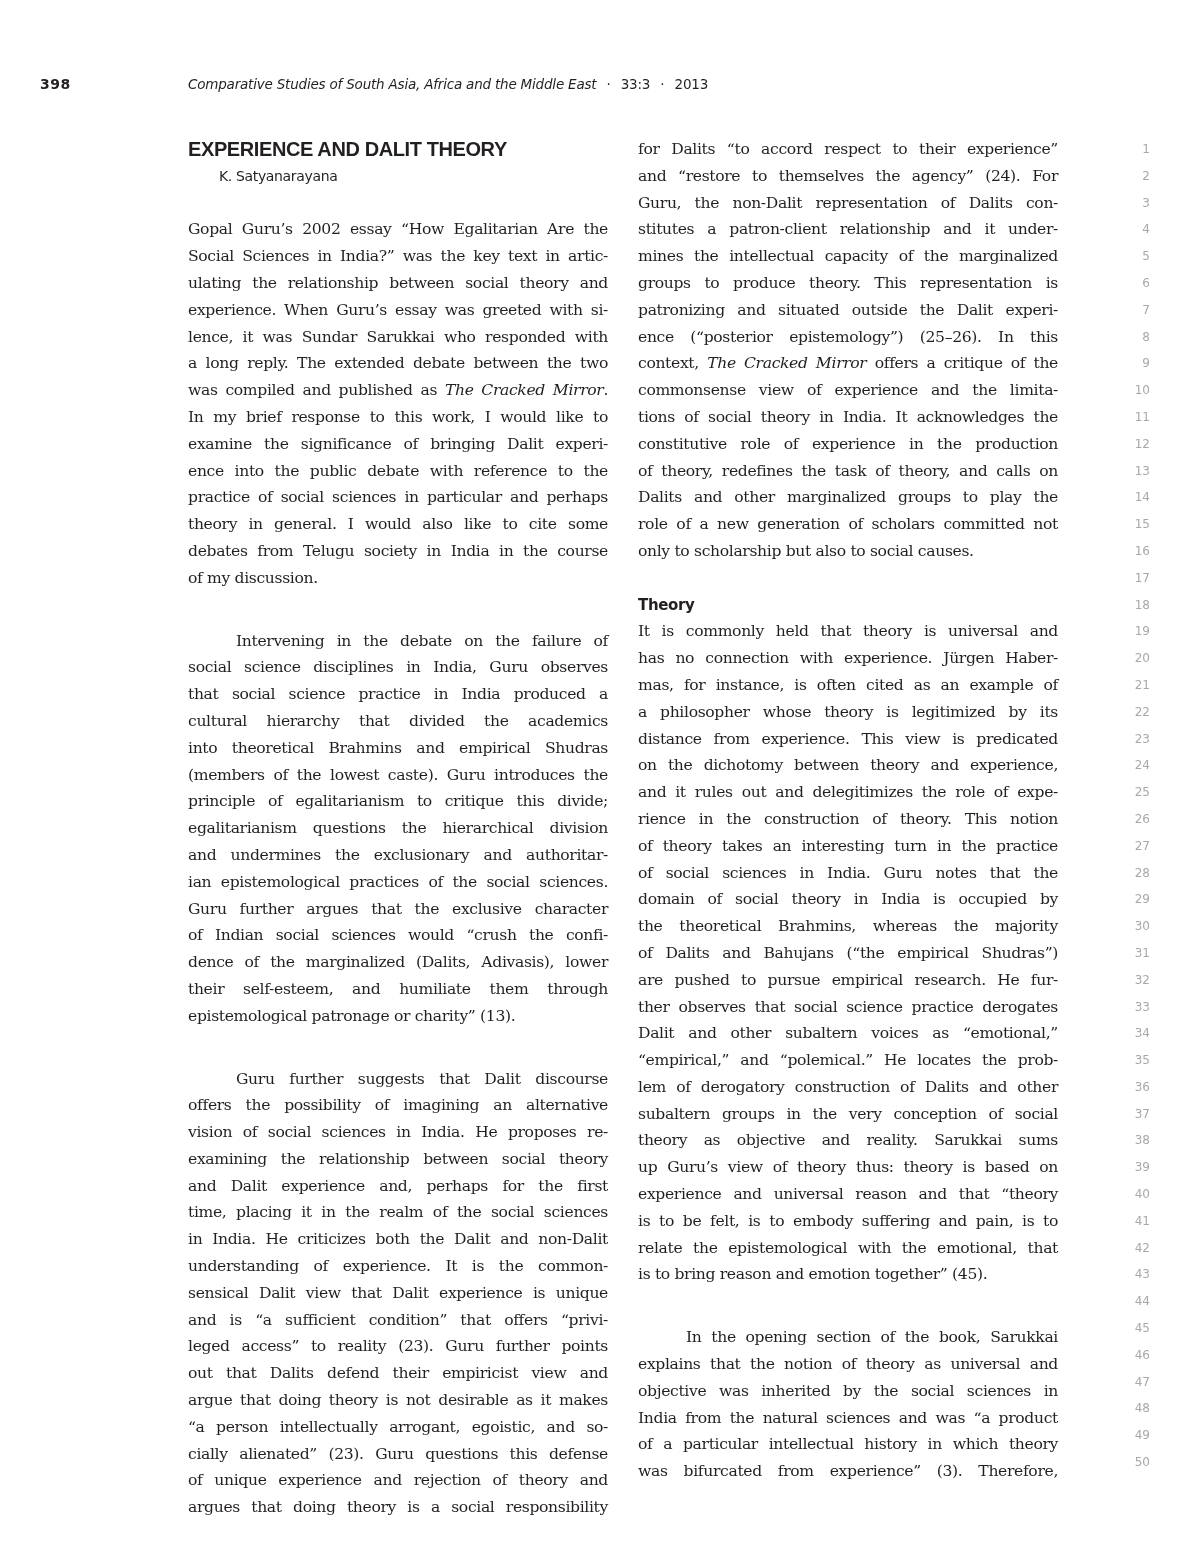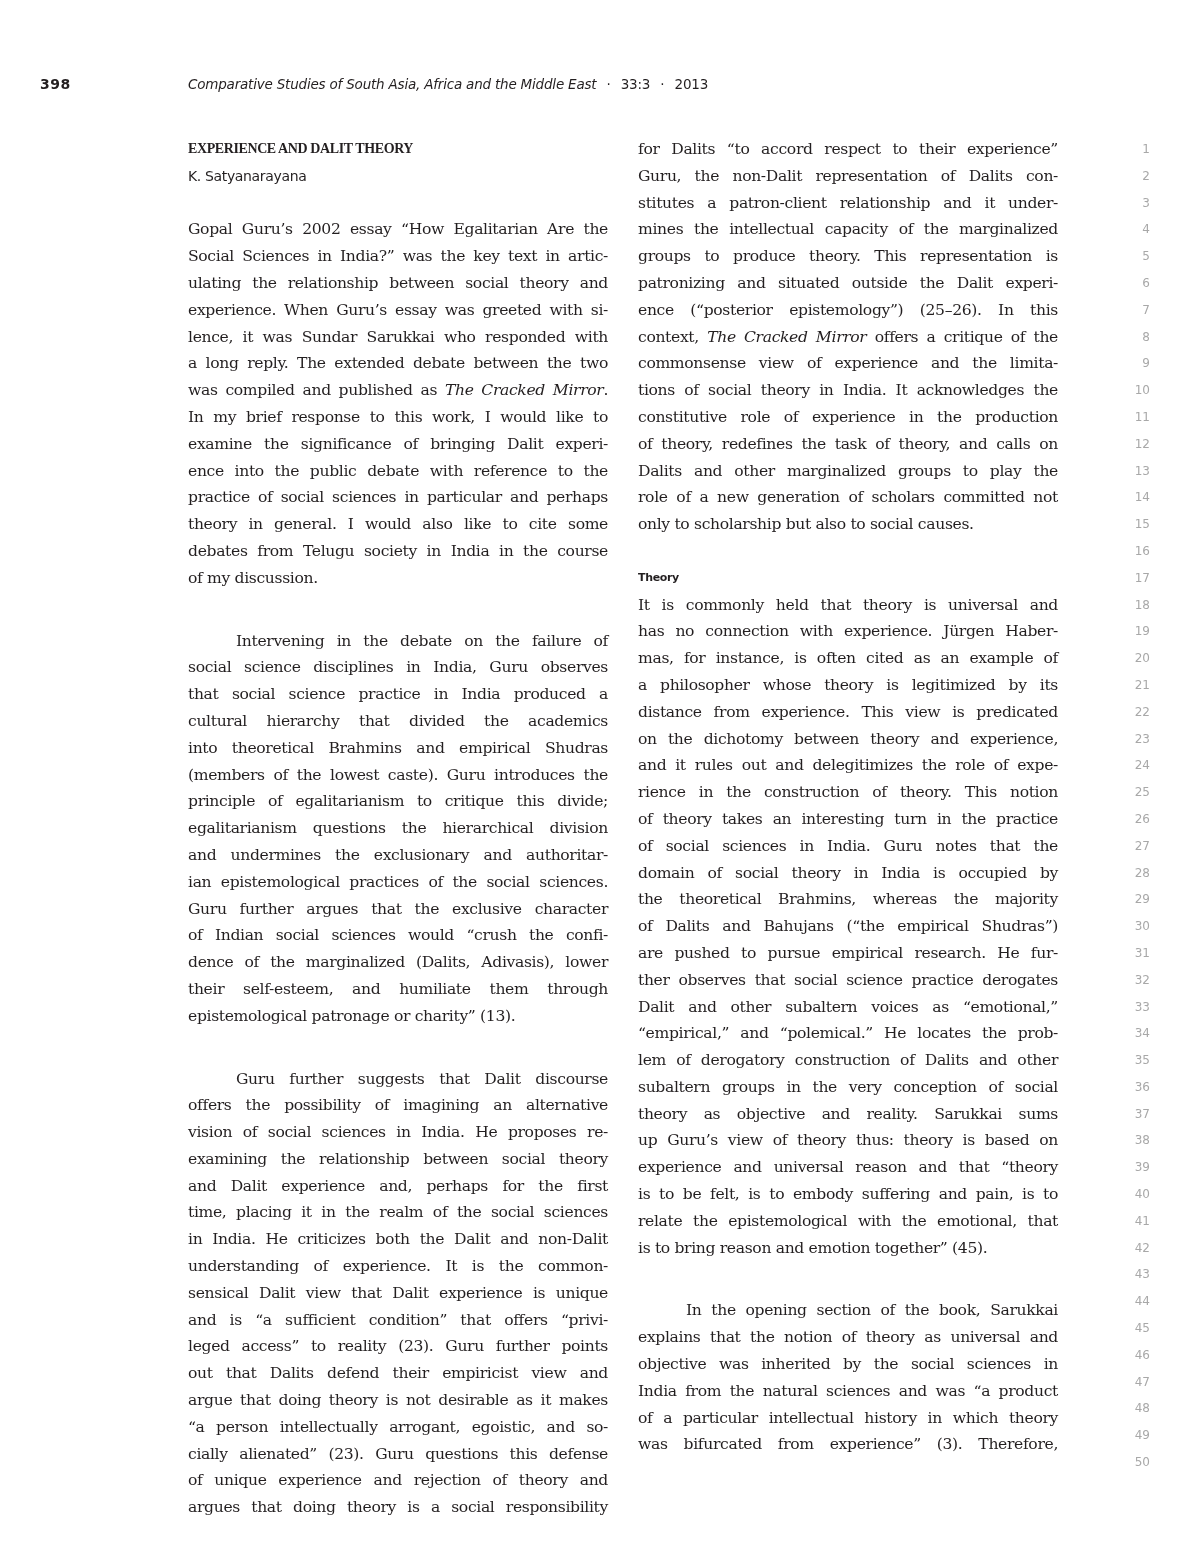--- a/index.html
+++ b/index.html
@@ -23,26 +23,26 @@
   .col-left { left: 188px; }
   .col-right { left: 638px; }
   .line {
     display: block; height: 26.8px; white-space: nowrap;
     text-align: justify; text-align-last: justify; letter-spacing: -0.35px;
   }
   .line.last { text-align-last: left; }
   .line.indent { padding-left: 48px; margin-top: 36px; }
   .line.blank { text-align-last: left; }
   .article-title {
-    font-family: Liberation Serif, serif; font-weight: bold; font-size: 14px;
+    font-family: Liberation Sans, sans-serif; font-weight: bold; font-size: 20px;
     letter-spacing: -0.4px; text-align-last: left;
   }
-  .author { font-family: "DejaVu Sans", sans-serif; font-size: 14px; text-align-last: left; }
+  .author { font-family: "DejaVu Sans", sans-serif; font-size: 14px; text-align-last: left; margin-left: 31px; }
   .section-heading {
-    font-family: "DejaVu Sans", sans-serif; font-weight: bold; font-size: 11px; text-align-last: left;
+    font-family: "DejaVu Sans", sans-serif; font-weight: bold; font-size: 15px; text-align-last: left;
   }
   .line-numbers {
     position: absolute; top: 136px; left: 1110px; width: 40px;
     font-family: "DejaVu Sans", sans-serif; font-size: 12px; line-height: 26.8px; color: #a8a8a8;
     text-align: right;
   }
   .line-numbers span { display: block; height: 26.8px; }
   .it { font-style: italic; }
 </style>
 </head>
@@ -116,20 +116,21 @@
     <span class="line">“a person intellectually arrogant, egoistic, and so-</span>
     <span class="line">cially alienated” (23). Guru questions this defense</span>
     <span class="line">of unique experience and rejection of theory and</span>
     <span class="line">argues that doing theory is a social responsibility</span>
   </div>
 </div>
 
 <div class="column col-right">
   <div>
     <span class="line">for Dalits “to accord respect to their experience”</span>
+    <span class="line">and “restore to themselves the agency” (24). For</span>
     <span class="line">Guru, the non-Dalit representation of Dalits con-</span>
     <span class="line">stitutes a patron-client relationship and it under-</span>
     <span class="line">mines the intellectual capacity of the marginalized</span>
     <span class="line">groups to produce theory. This representation is</span>
     <span class="line">patronizing and situated outside the Dalit experi-</span>
     <span class="line">ence (“posterior epistemology”) (25–26). In this</span>
     <span class="line"><span>context,</span> <span class="it">The Cracked Mirror</span> <span>offers a critique of the</span></span>
     <span class="line">commonsense view of experience and the limita-</span>
     <span class="line">tions of social theory in India. It acknowledges the</span>
     <span class="line">constitutive role of experience in the production</span>

